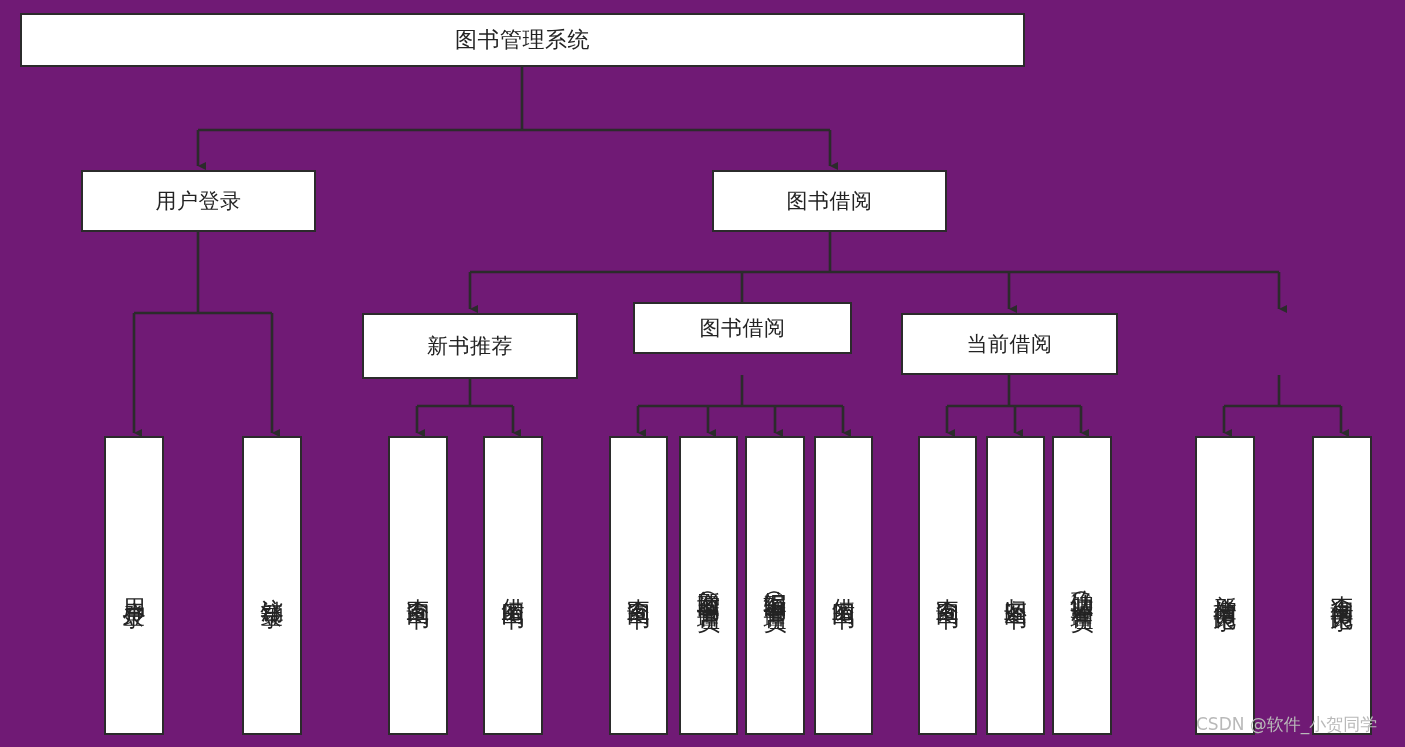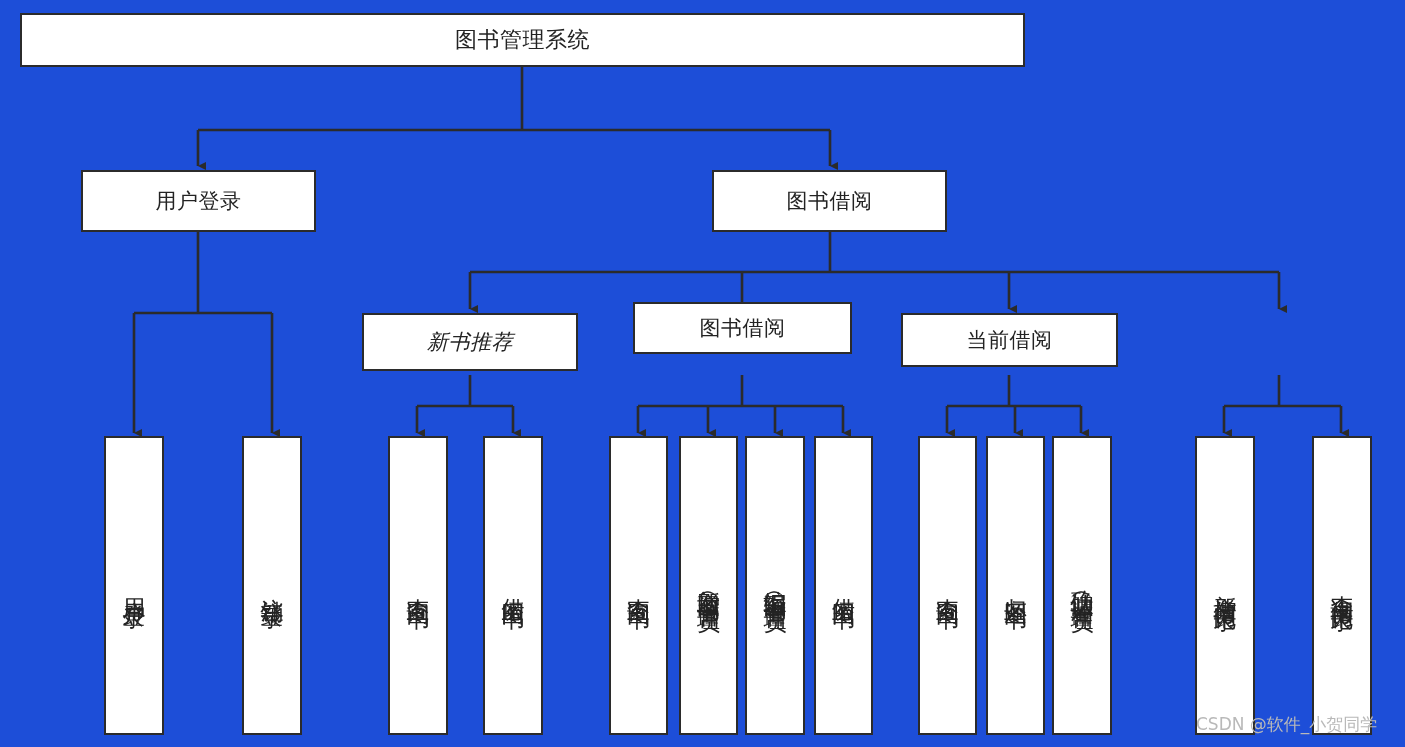--- a/index.html
+++ b/index.html
@@ -11,21 +11,21 @@
     width: 1405px;
     height: 747px;
     font-family: "DejaVu Sans", "Liberation Sans", sans-serif;
     overflow: hidden;
     position: relative;
   }
   #diagram-root {
     position: relative;
     width: 1405px;
     height: 747px;
-    background: #1d4ed8;
+    background: #701a75;
   }
   svg#connectors {
     position: absolute;
     left: 0;
     top: 0;
     width: 1405px;
     height: 747px;
     pointer-events: none;
   }
   .node {
@@ -133,27 +133,27 @@
     <span class="label">图书管理系统</span>
   </div>
 
   <div class="node h" style="left:81px; top:170px; width:235px; height:62px;">
     <span class="label">用户登录</span>
   </div>
   <div class="node h" style="left:712px; top:170px; width:235px; height:62px;">
     <span class="label">图书借阅</span>
   </div>
 
-  <div class="node h" style="left:362px; top:313px; width:216px; height:58px;font-style:italic;">
+  <div class="node h" style="left:362px; top:313px; width:216px; height:66px;">
     <span class="label">新书推荐</span>
   </div>
   <div class="node h" style="left:633px; top:302px; width:219px; height:52px;">
     <span class="label">图书借阅</span>
   </div>
-  <div class="node h" style="left:901px; top:313px; width:217px; height:54px;">
+  <div class="node h" style="left:901px; top:313px; width:217px; height:62px;">
     <span class="label">当前借阅</span>
   </div>
 
   <div class="node v" style="left:104px; top:436px; width:60px; height:299px;">
     <span class="label">用户登录</span>
   </div>
   <div class="node v" style="left:242px; top:436px; width:60px; height:299px;">
     <span class="label">注销登录</span>
   </div>
 

